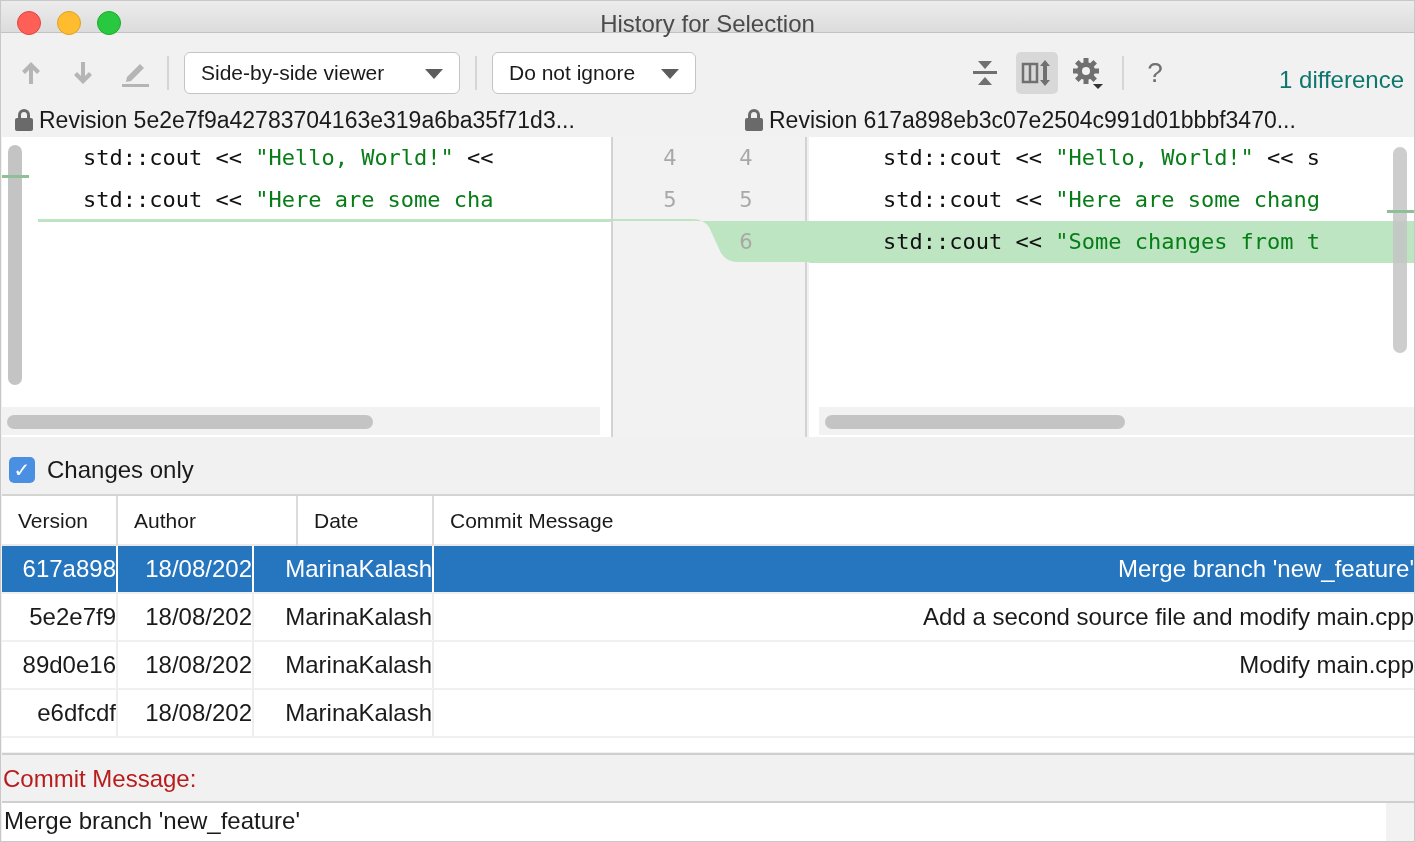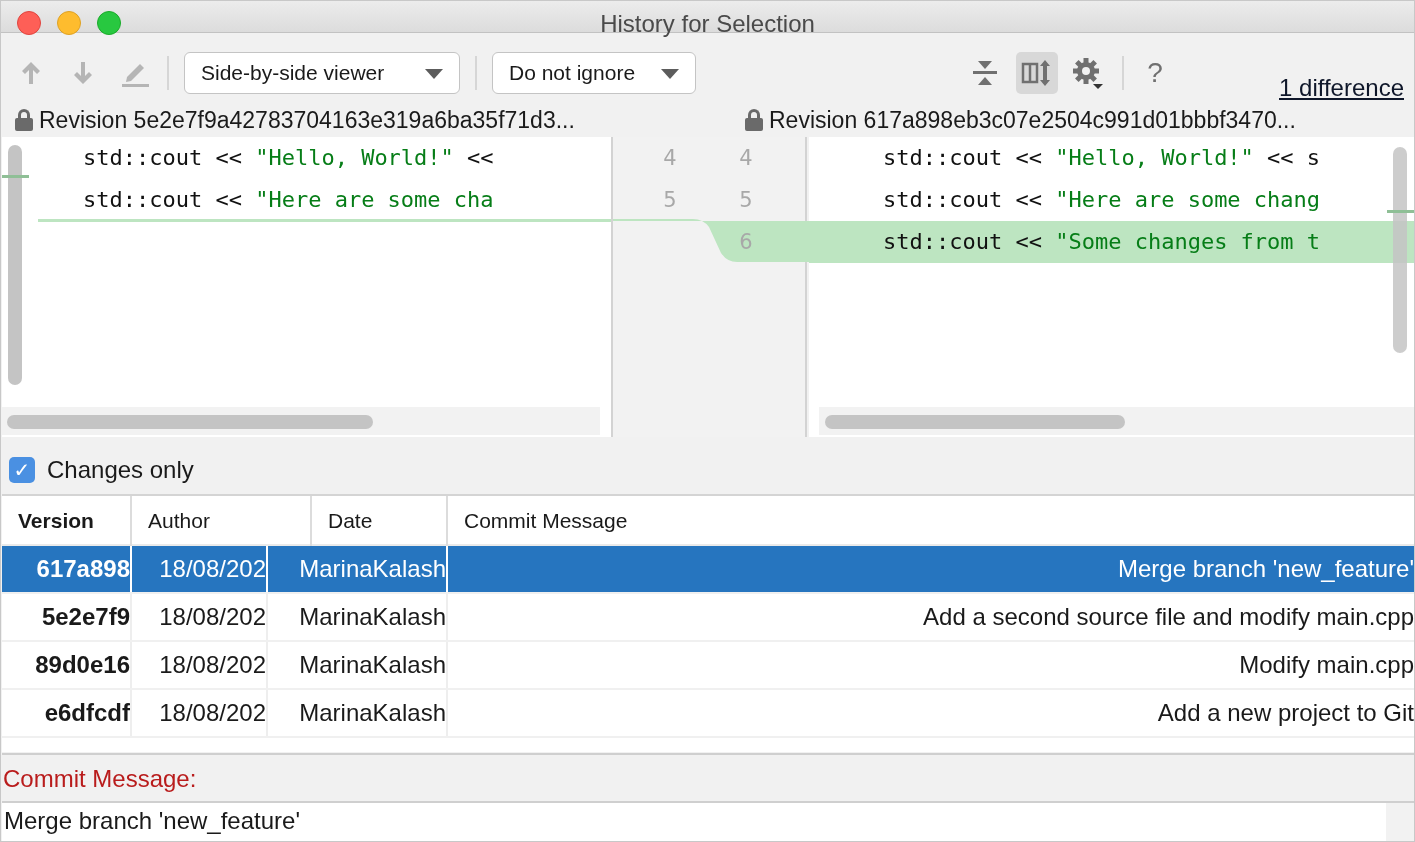--- a/index.html
+++ b/index.html
@@ -15,21 +15,21 @@
   .traffic.yellow { left: 56px; background: #febc2e; border: 1px solid #dea123; }
   .traffic.green { left: 96px; background: #28c840; border: 1px solid #1aab29; }
   .title { position: absolute; left: 0; right: 0; top: 9px; text-align: center; font-size: 24px; color: #4a4a4a; }
 
   
   .toolbar { position: absolute; left: 0; top: 45px; width: 100%; height: 56px; }
   .tb-icon { position: absolute; top: 10px; width: 34px; height: 34px; display: flex; align-items: center; justify-content: center; color: #b4b4b4; font-size: 26px; }
   .tb-sep { position: absolute; top: 10px; width: 2px; height: 34px; background: #d6d6d6; }
   .combo { position: absolute; top: 6px; height: 42px; border: 1.5px solid #c4c4c4; border-radius: 6px; background: #fff; display: flex; align-items: center; padding-left: 16px; font-size: 21px; color: #1a1a1a; }
   .combo .caret { position: absolute; right: 16px; top: 16px; width: 0; height: 0; border-left: 9px solid transparent; border-right: 9px solid transparent; border-top: 10px solid #5c5c5c; }
-  .diff-count { position: absolute; right: 10px; top: 28px; font-size: 24px; color: #0f172a; text-decoration: underline; }
+  .diff-count { position: absolute; right: 10px; top: 20px; font-size: 24px; color: #0f766e; }
 
   
   .rev-header { position: absolute; top: 102px; height: 34px; font-size: 23px; color: #1a1a1a; display: flex; align-items: center; white-space: nowrap; overflow: hidden; }
   .lock { display: inline-block; position: relative; width: 18px; height: 22px; margin-right: 6px; }
   .lock .shackle { position: absolute; left: 3px; top: 0; width: 12px; height: 12px; border: 3px solid #6a6a6a; border-bottom: none; border-radius: 6px 6px 0 0; }
   .lock .body { position: absolute; left: 0; top: 9px; width: 18px; height: 13px; background: #6a6a6a; border-radius: 2px; }
 
   
   .editor { position: absolute; top: 136px; height: 300px; background: #fff; overflow: hidden; }
   .code-line { position: absolute; height: 42px; line-height: 42px; font-family: "DejaVu Sans Mono", "Liberation Mono", monospace; font-size: 22px; white-space: pre; color: #111; }
@@ -46,21 +46,21 @@
   .checkbox { width: 26px; height: 26px; border-radius: 5px; background: #4a90e2; display: flex; align-items: center; justify-content: center; color: #fff; font-size: 20px; font-weight: bold; margin-right: 12px; }
 
   
   .table { position: absolute; left: 1px; top: 493px; width: 1412px; height: 258px; background: #fff; border-top: 2px solid #d4d4d4; }
   .thead { position: absolute; left: 0; top: 0; height: 50px; width: 100%; display: flex; background: #fff; border-bottom: 2px solid #eaeaea; }
   .th { height: 50px; line-height: 50px; padding-left: 16px; font-size: 21px; color: #1a1a1a; border-right: 2px solid #dcdcdc; }
   .trow { position: absolute; left: 0; width: 100%; height: 48px; display: flex; border-bottom: 2px solid #f0f0f0; text-align: right; }
   .trow.selected { background: #2675bf; color: #fff; }
   .td { height: 46px; line-height: 46px; padding-left: 13px; font-size: 24px; white-space: nowrap; overflow: hidden; border-right: 2px solid #eeeeee; }
   .trow.selected .td { border-right: 2px solid #ffffff; }
-  .c1 { width: 130px; font-weight: bold; } .c2 { width: 136px; } .c3 { width: 180px; } .c4 { flex: 1; border-right: none !important; }
+  .c1 { width: 116px; } .c2 { width: 136px; } .c3 { width: 180px; } .c4 { flex: 1; border-right: none !important; }
 
   
   .cm-label-bar { position: absolute; left: 1px; top: 752px; width: 1412px; height: 50px; background: #f1f1f1; border-top: 2px solid #cfcfcf; border-bottom: 2px solid #cfcfcf; }
   .cm-label { position: absolute; left: 1px; top: 10px; font-size: 24px; color: #b91c1c; }
   .cm-body { position: absolute; left: 1px; top: 802px; width: 1384px; height: 38px; background: #fff; }
   .cm-body-text { position: absolute; left: 2px; top: 4px; font-size: 24px; color: #1a1a1a; }
   .cm-side { position: absolute; left: 1385px; top: 802px; width: 28px; height: 38px; background: #f2f2f2; }
 </style>
 </head>
 <body>
@@ -213,21 +213,20 @@
     <div class="trow" style="top:146px;">
       <div class="td c1">89d0e16</div>
       <div class="td c2">18/08/202</div>
       <div class="td c3">MarinaKalash</div>
       <div class="td c4">Modify main.cpp</div>
     </div>
     <div class="trow" style="top:194px;">
       <div class="td c1">e6dfcdf</div>
       <div class="td c2">18/08/202</div>
       <div class="td c3">MarinaKalash</div>
-      <div class="td c4">Add a new project to Git</div>
     </div>
   </div>
 
   <div class="cm-label-bar">
     <div class="cm-label">Commit Message:</div>
   </div>
   <div class="cm-body">
     <div class="cm-body-text">Merge branch 'new_feature'</div>
   </div>
   <div class="cm-side"></div>

